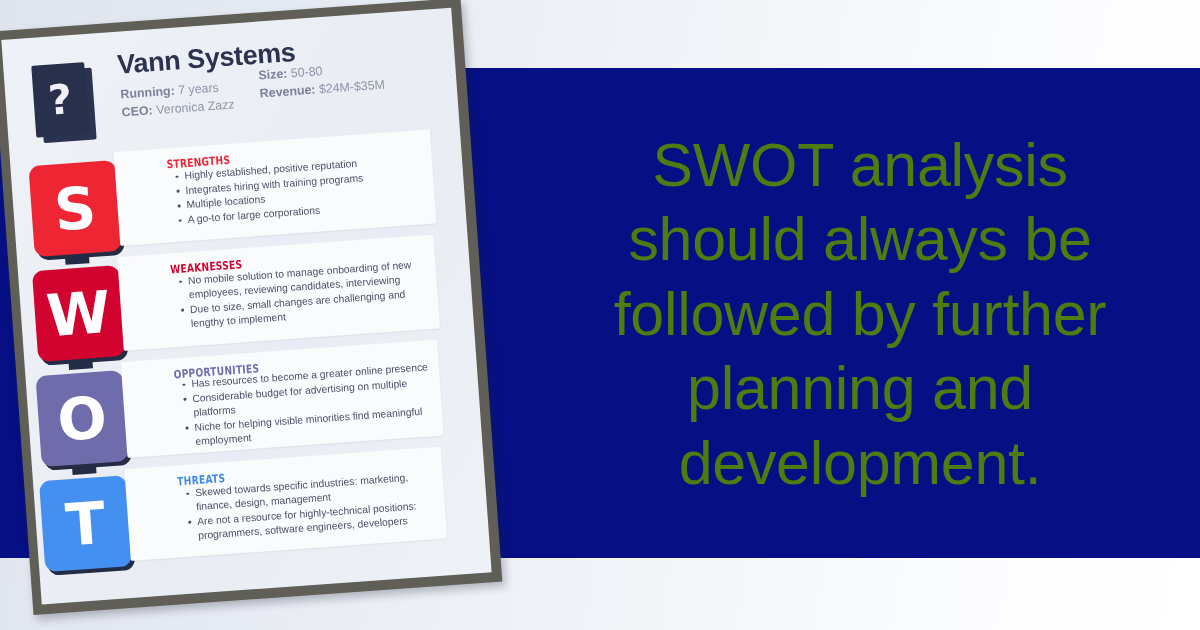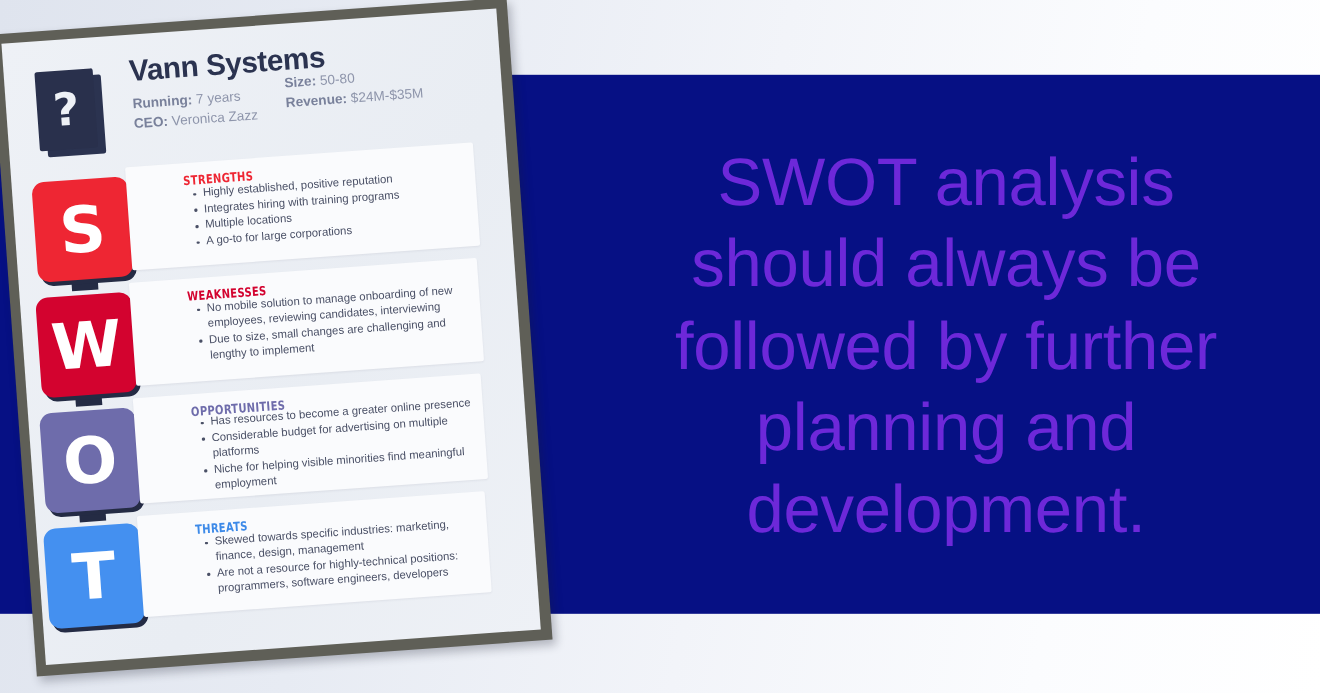--- a/index.html
+++ b/index.html
@@ -13,21 +13,21 @@
     position:absolute;left:0;top:68px;width:1200px;height:490px;
     background:#061084;
   }
   
   #quote{
     position:absolute;left:560px;top:118px;width:600px;height:392px;
     display:flex;align-items:center;justify-content:center;
     text-align:center;
   }
   #quote-text{
-    color:#6d28d9;font-size:61px;line-height:1.22;font-weight:400;
+    color:#4d7c0f;font-size:61px;line-height:1.22;font-weight:400;
     letter-spacing:-0.3px;
   }
   
   #poster-wrap{
     position:absolute;left:8px;top:4px;width:520px;height:620px;
   }
   #poster{
     position:absolute;left:4px;top:10px;width:470px;height:585px;
     transform:rotate(-4.1deg);
     background:#5f5f57;

